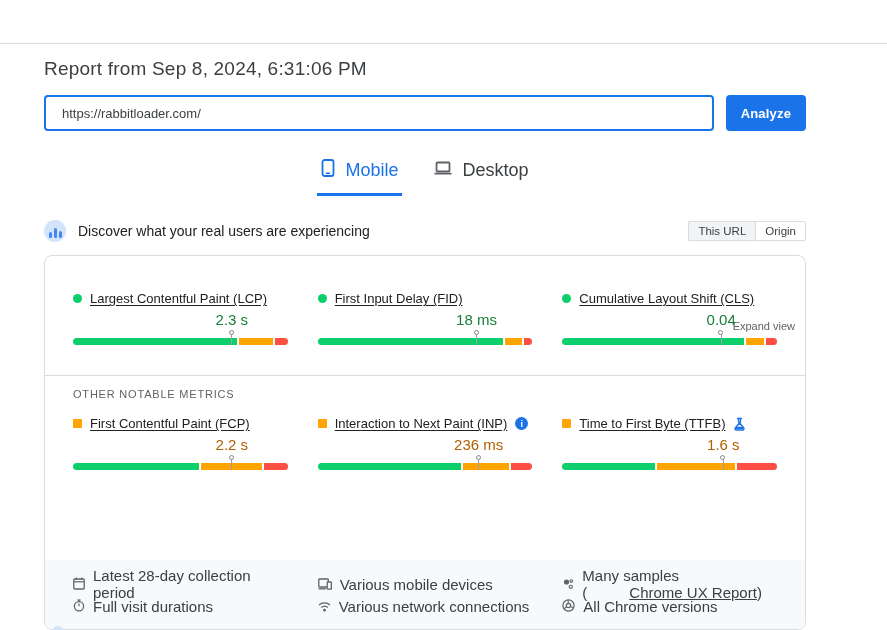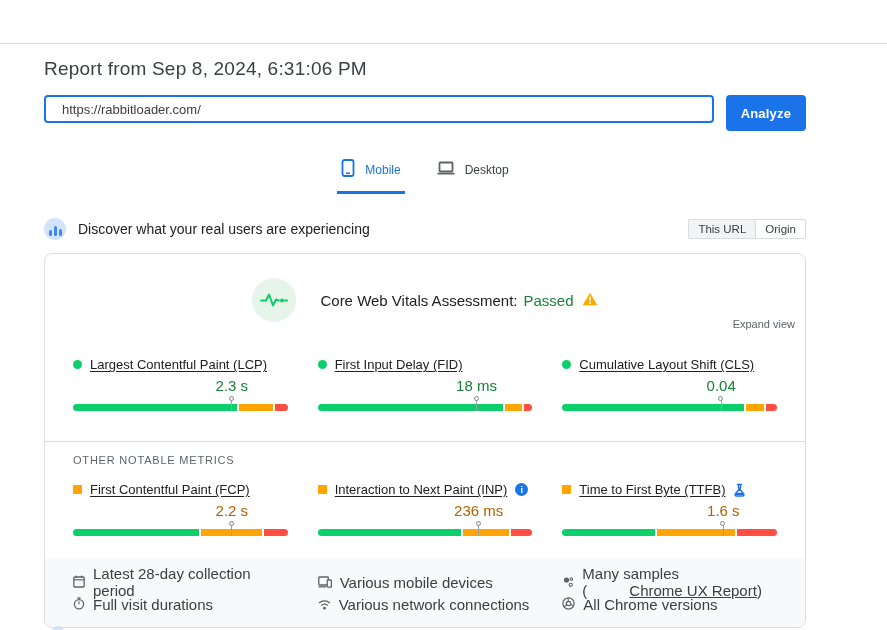--- a/index.html
+++ b/index.html
@@ -4,28 +4,28 @@
 <style>
   * { margin:0; padding:0; box-sizing:border-box; }
   html,body { width:887px; height:630px; background:#fff; overflow:hidden;
     font-family:"Liberation Sans", sans-serif; color:#202124; position:relative; }
   .top-divider { position:absolute; top:43px; left:0; width:887px; height:1px; background:#dadce0; }
   .container { position:absolute; left:44px; top:44px; width:762px; }
 
   .report-title { margin-top:14px; font-size:19px; font-weight:400; color:#3c4043; letter-spacing:.2px; }
 
   .url-row { display:flex; margin-top:15px; align-items:stretch; }
-  .url-input { width:676px; height:28px; border:2px solid #1a73e8; border-radius:4px;
+  .url-input { width:676px; height:36px; border:2px solid #1a73e8; border-radius:4px;
     padding:0 16px; font-size:13px; color:#3c4043; font-family:"Liberation Sans", sans-serif; outline:none; }
   .analyze-btn { margin-left:12px; width:81px; height:36px; background:#1a73e8; color:#fff;
     border:none; border-radius:4px; font-size:13px; font-weight:700; cursor:pointer;
     font-family:"Liberation Sans", sans-serif; letter-spacing:.2px; }
 
   .tabs-row { display:flex; justify-content:center; gap:28px; margin-top:22px; }
-  .tab { display:flex; align-items:center; gap:10px; font-size:12px; padding:6px 4px 11px 4px;
+  .tab { display:flex; align-items:center; gap:10px; font-size:18px; padding:6px 4px 11px 4px;
     cursor:pointer; border-bottom:3px solid transparent; }
   .tab.active { color:#1a73e8; border-bottom-color:#1a73e8; }
   .tab.inactive { color:#3c4043; }
 
   .field-row { display:flex; align-items:center; margin-top:24px; }
   .field-icon { width:22px; height:22px; border-radius:50%; background:#d2e3fc;
     display:flex; align-items:flex-end; justify-content:center; gap:2px; padding-bottom:4px; }
   .field-icon i { display:block; width:3px; border-radius:2px; background:#4285f4; }
   .field-heading { margin-left:12px; font-size:14px; color:#202124; }
   .scope-toggle { margin-left:auto; display:flex; font-size:11.5px; color:#3c4043; }
@@ -131,40 +131,20 @@
     </span>
     <span class="field-heading">Discover what your real users are experiencing</span>
     <span class="scope-toggle">
       <button class="scope-btn selected">This URL</button>
       <button class="scope-btn">Origin</button>
     </span>
   </div>
 
   <div class="cwv-card">
 
-    <div class="cwv-header">
-      <span class="cwv-icon-circle">
-        <svg width="28" height="16" viewBox="0 0 28 16">
-            <polyline points="1,8.5 6,8.5 9,2.5 13,13.5 16,7.5 19,8.5" fill="none" stroke="#0cce6b" stroke-width="2" stroke-linecap="round" stroke-linejoin="round"></polyline>
-            <circle cx="22" cy="8.5" r="2" fill="#0cce6b"></circle>
-            <line x1="25" y1="8.5" x2="27" y2="8.5" stroke="#0cce6b" stroke-width="2" stroke-linecap="round"></line>
-          </svg>
-      </span>
-      <span class="cwv-header-text">
-        <span>Core Web Vitals Assessment:</span>
-        <span class="cwv-passed">Passed</span>
-        <span style="margin-left:2px">
-          <svg width="16" height="14" viewBox="0 0 16 14">
-              <path d="M8 0.8 L15.4 13.2 H0.6 Z" fill="#f9ab00"></path>
-              <rect x="7.2" y="4.6" width="1.6" height="4.4" rx="0.8" fill="#fff"></rect>
-              <circle cx="8" cy="11" r="0.95" fill="#fff"></circle>
-            </svg>
-        </span>
-      </span>
-    </div>
 
     <div class="expand-view">Expand view</div>
 
     <div class="metrics-grid grid-core">
       <div class="metric status-good">
         <div class="metric-label-row">
           <span class="bullet"></span>
           <a class="metric-name">Largest Contentful Paint (LCP)</a>
         </div>
         <div class="metric-value-row">

